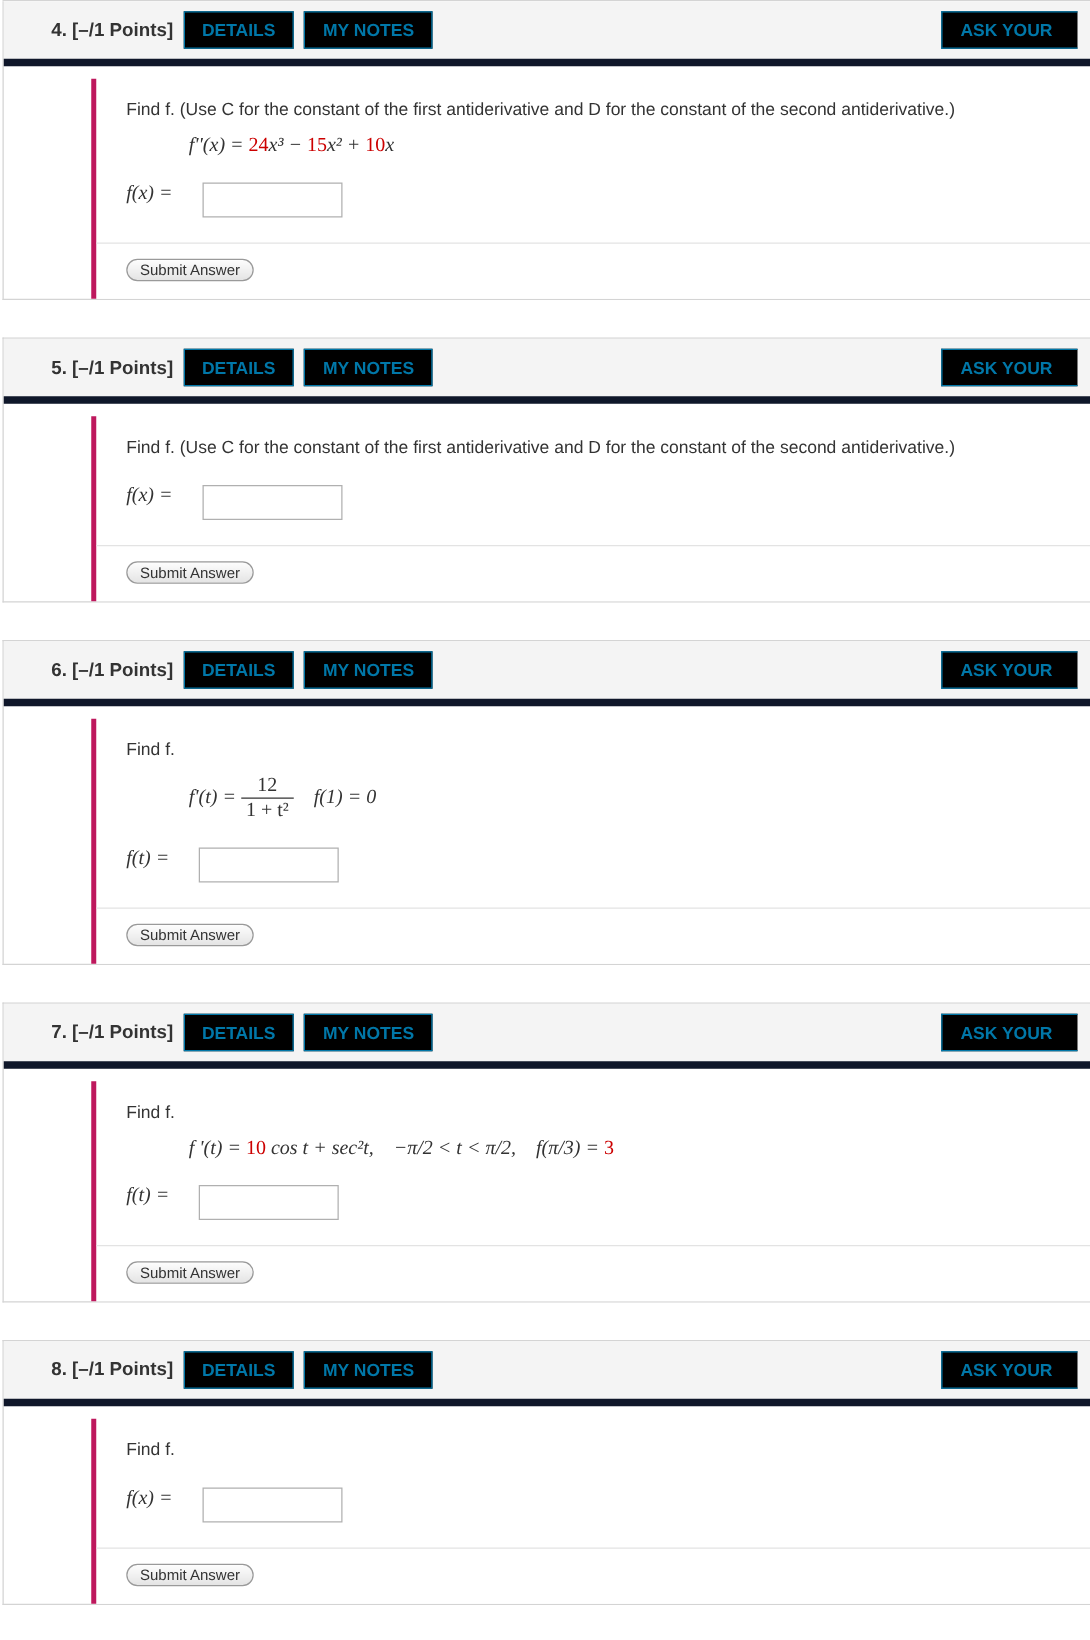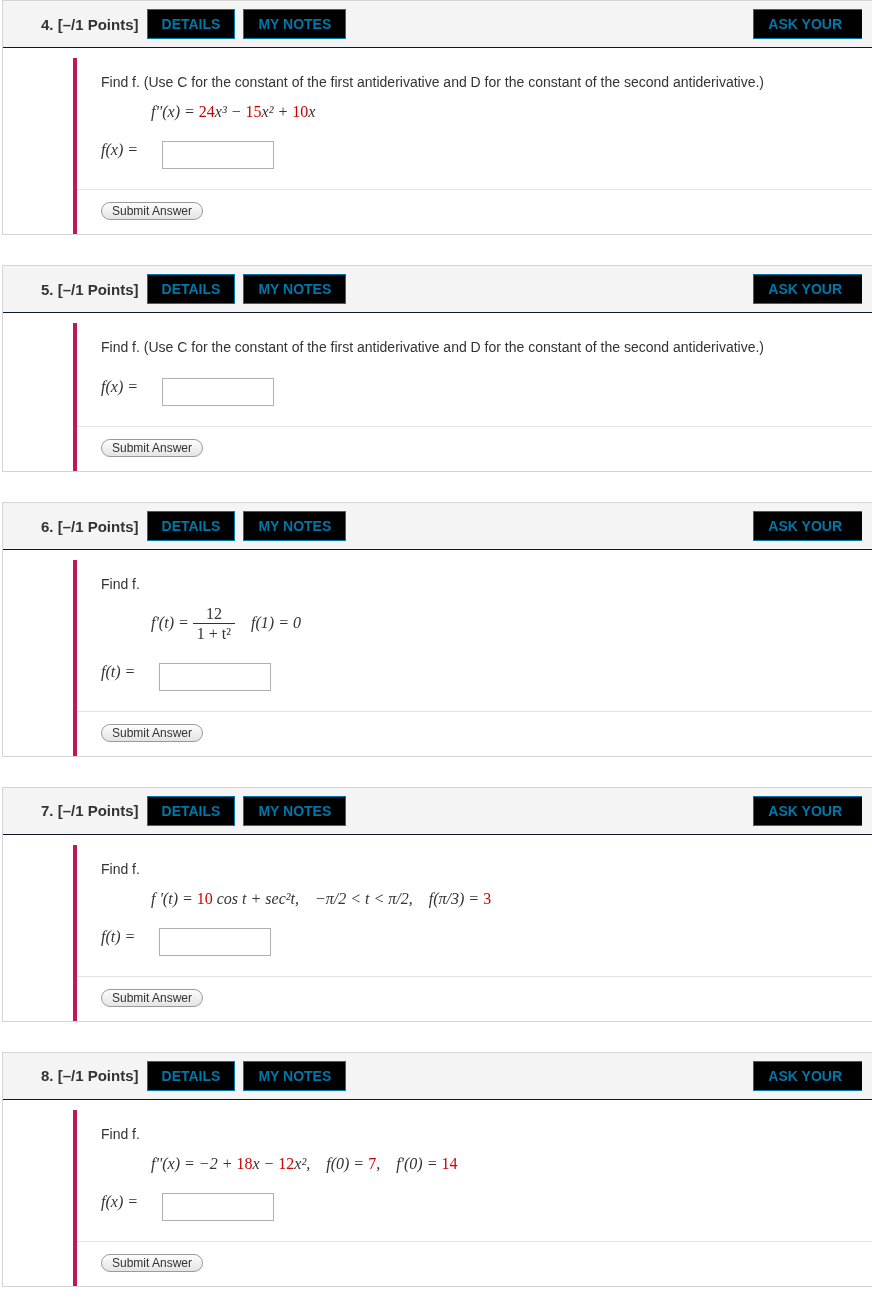--- a/index.html
+++ b/index.html
@@ -19,21 +19,21 @@
     border-right: none;
     background: #fff;
     margin-top: 30px;
   }
   .qblock.first { margin-top: 0; border-top: none; }
   .qhead {
     display: flex;
     align-items: center;
     padding: 8px 10px 8px 38px;
     background: #f4f4f4;
-    border-bottom: 1px solid #0f172a;
+    border-bottom: 6px solid #0f172a;
     gap: 8px;
     position: relative;
   }
   .qlabel { font-weight: bold; color: #333; font-size: 15px; }
   .outline-btn {
     background: #000000;
     border: 1px solid #0077a8;
     color: #0077a8;
     font-weight: bold;
     font-size: 14px;
@@ -193,23 +193,20 @@
   <div class="qblock">
     <div class="qhead">
       <span class="qlabel">8.  [–/1 Points]</span>
       <button class="outline-btn">DETAILS</button>
       <button class="outline-btn">MY NOTES</button>
       <button class="outline-btn right">ASK YOUR</button>
     </div>
     <div class="qborder">
       <div class="qbody">
         <div class="prompt">Find f.</div>
-        <div class="eq">
-          <span>f''(x) = −2 + </span><span class="red">18</span><span>x − </span><span class="red">12</span><span style="white-space:pre;">x²,    f(0) = </span><span class="red">7</span><span style="white-space:pre;">,    f'(0) = </span><span class="red">14</span>
-        </div>
         <div class="answerrow">
           <span>f(x) =</span>
           <input type="text" style="">
         </div>
       </div>
       <div class="qfoot">
         <button class="submit-btn">Submit Answer</button>
       </div>
     </div>
   </div>

